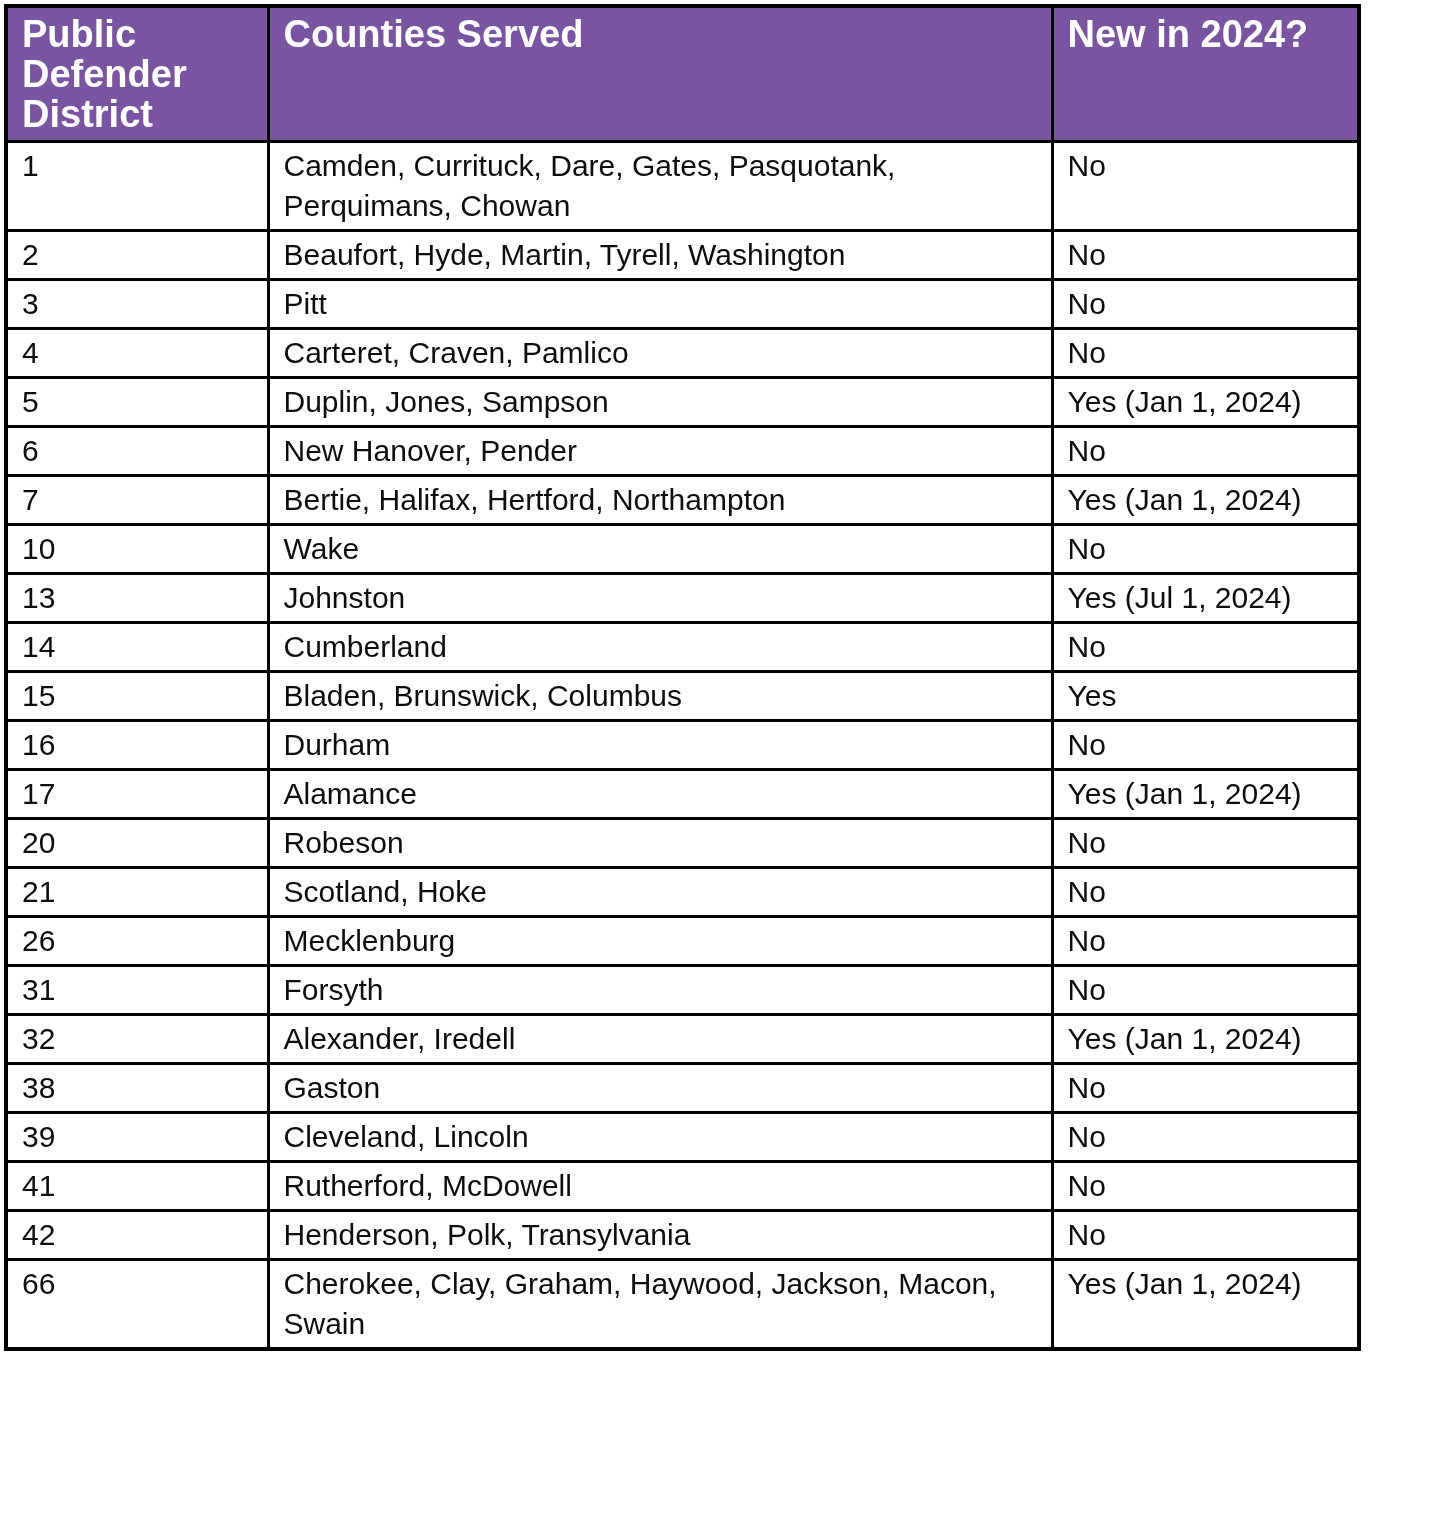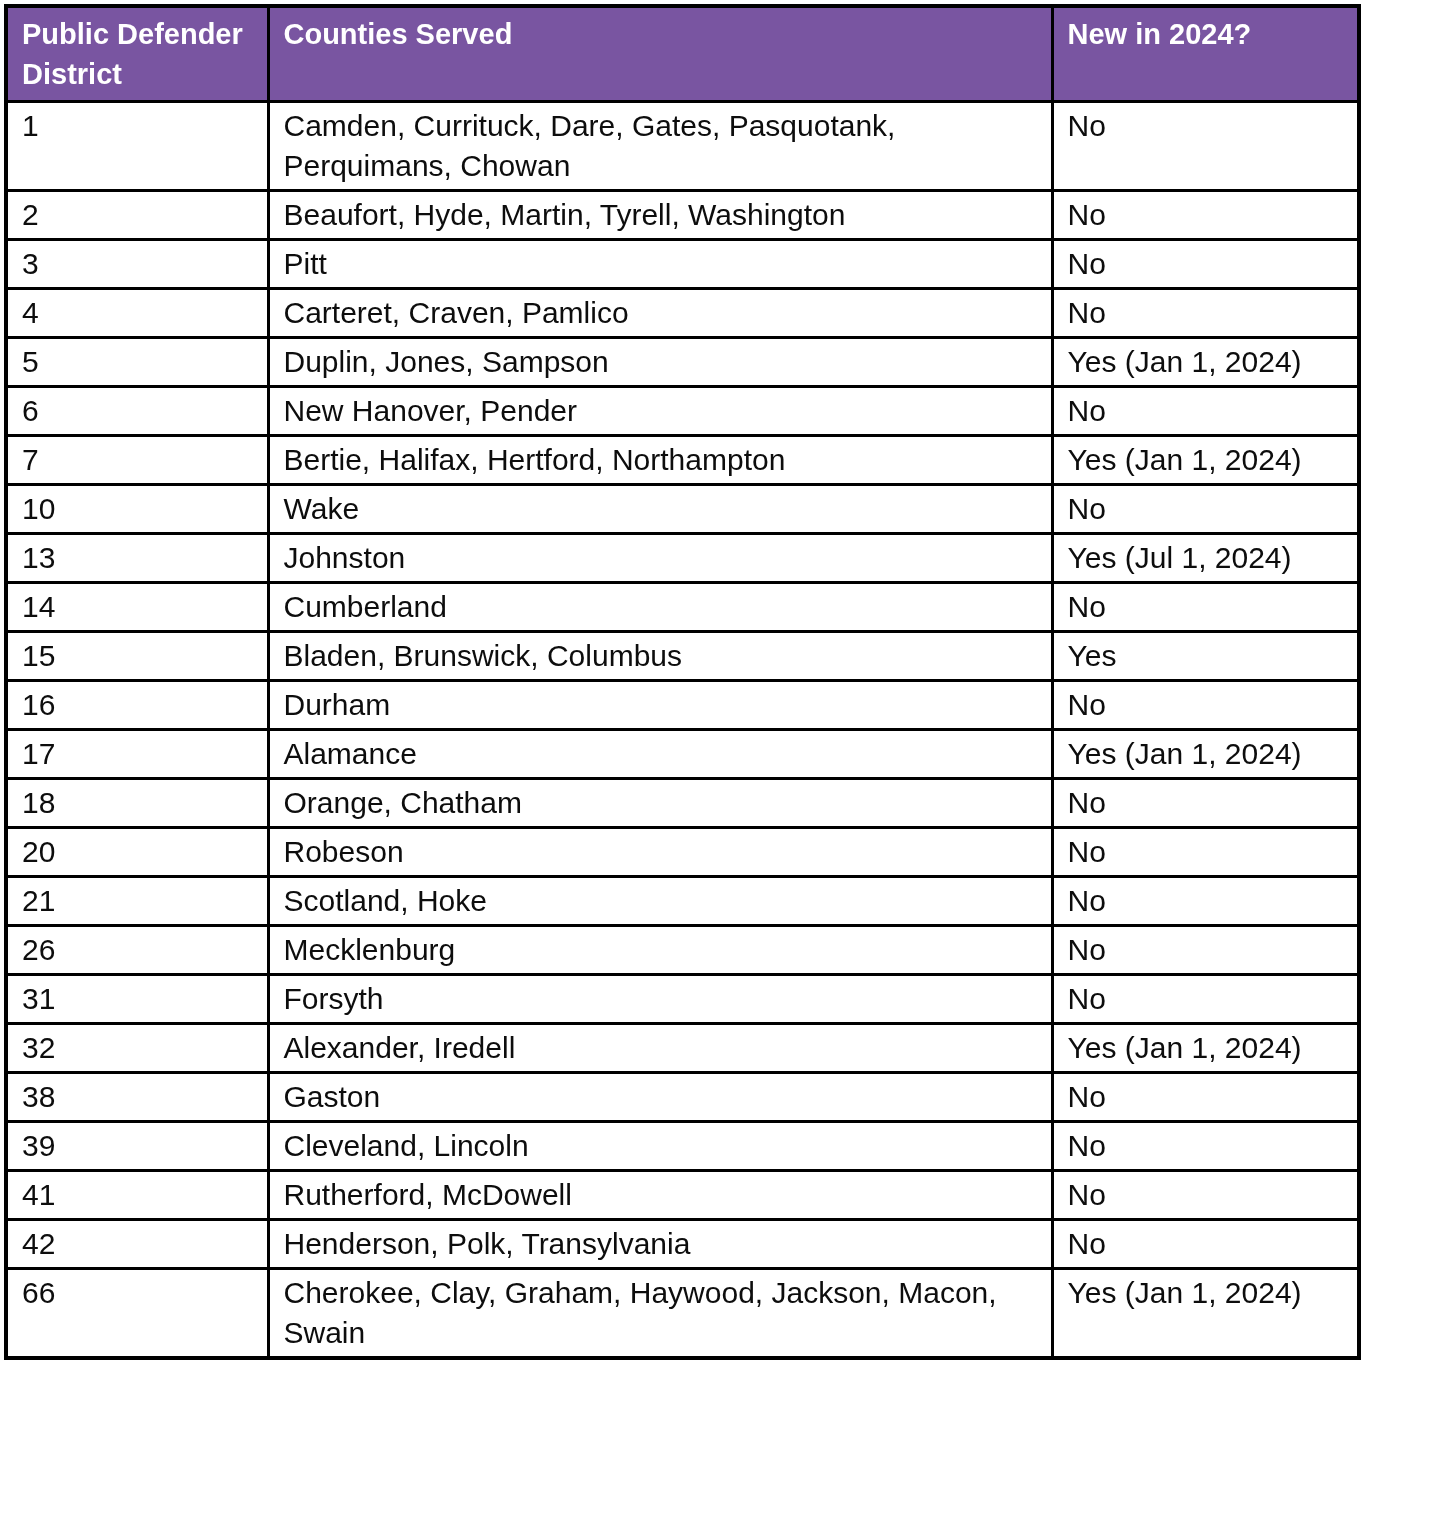--- a/index.html
+++ b/index.html
@@ -29,21 +29,21 @@
     border: 3px solid var(--border, #000000);
     text-align: left;
     vertical-align: top;
     overflow: hidden;
     box-sizing: border-box;
   }
   th {
     background: var(--header-bg, #7955A1);
     color: var(--header-text, #ffffff);
     font-weight: bold;
-    font-size: 29px;
+    font-size: 38px;
     line-height: 40px;
     padding: 6px 10px 6px 14px;
     height: 88px;
   }
   td {
     font-size: 30px;
     line-height: 40px;
     padding: 3px 14px;
     font-weight: normal;
   }
@@ -125,25 +125,20 @@
           <td>16</td>
           <td>Durham</td>
           <td>No</td>
         </tr>
         <tr>
           <td>17</td>
           <td>Alamance</td>
           <td>Yes (Jan 1, 2024)</td>
         </tr>
         <tr>
-          <td>18</td>
-          <td>Orange, Chatham</td>
-          <td>No</td>
-        </tr>
-        <tr>
           <td>20</td>
           <td>Robeson</td>
           <td>No</td>
         </tr>
         <tr>
           <td>21</td>
           <td>Scotland, Hoke</td>
           <td>No</td>
         </tr>
         <tr>

